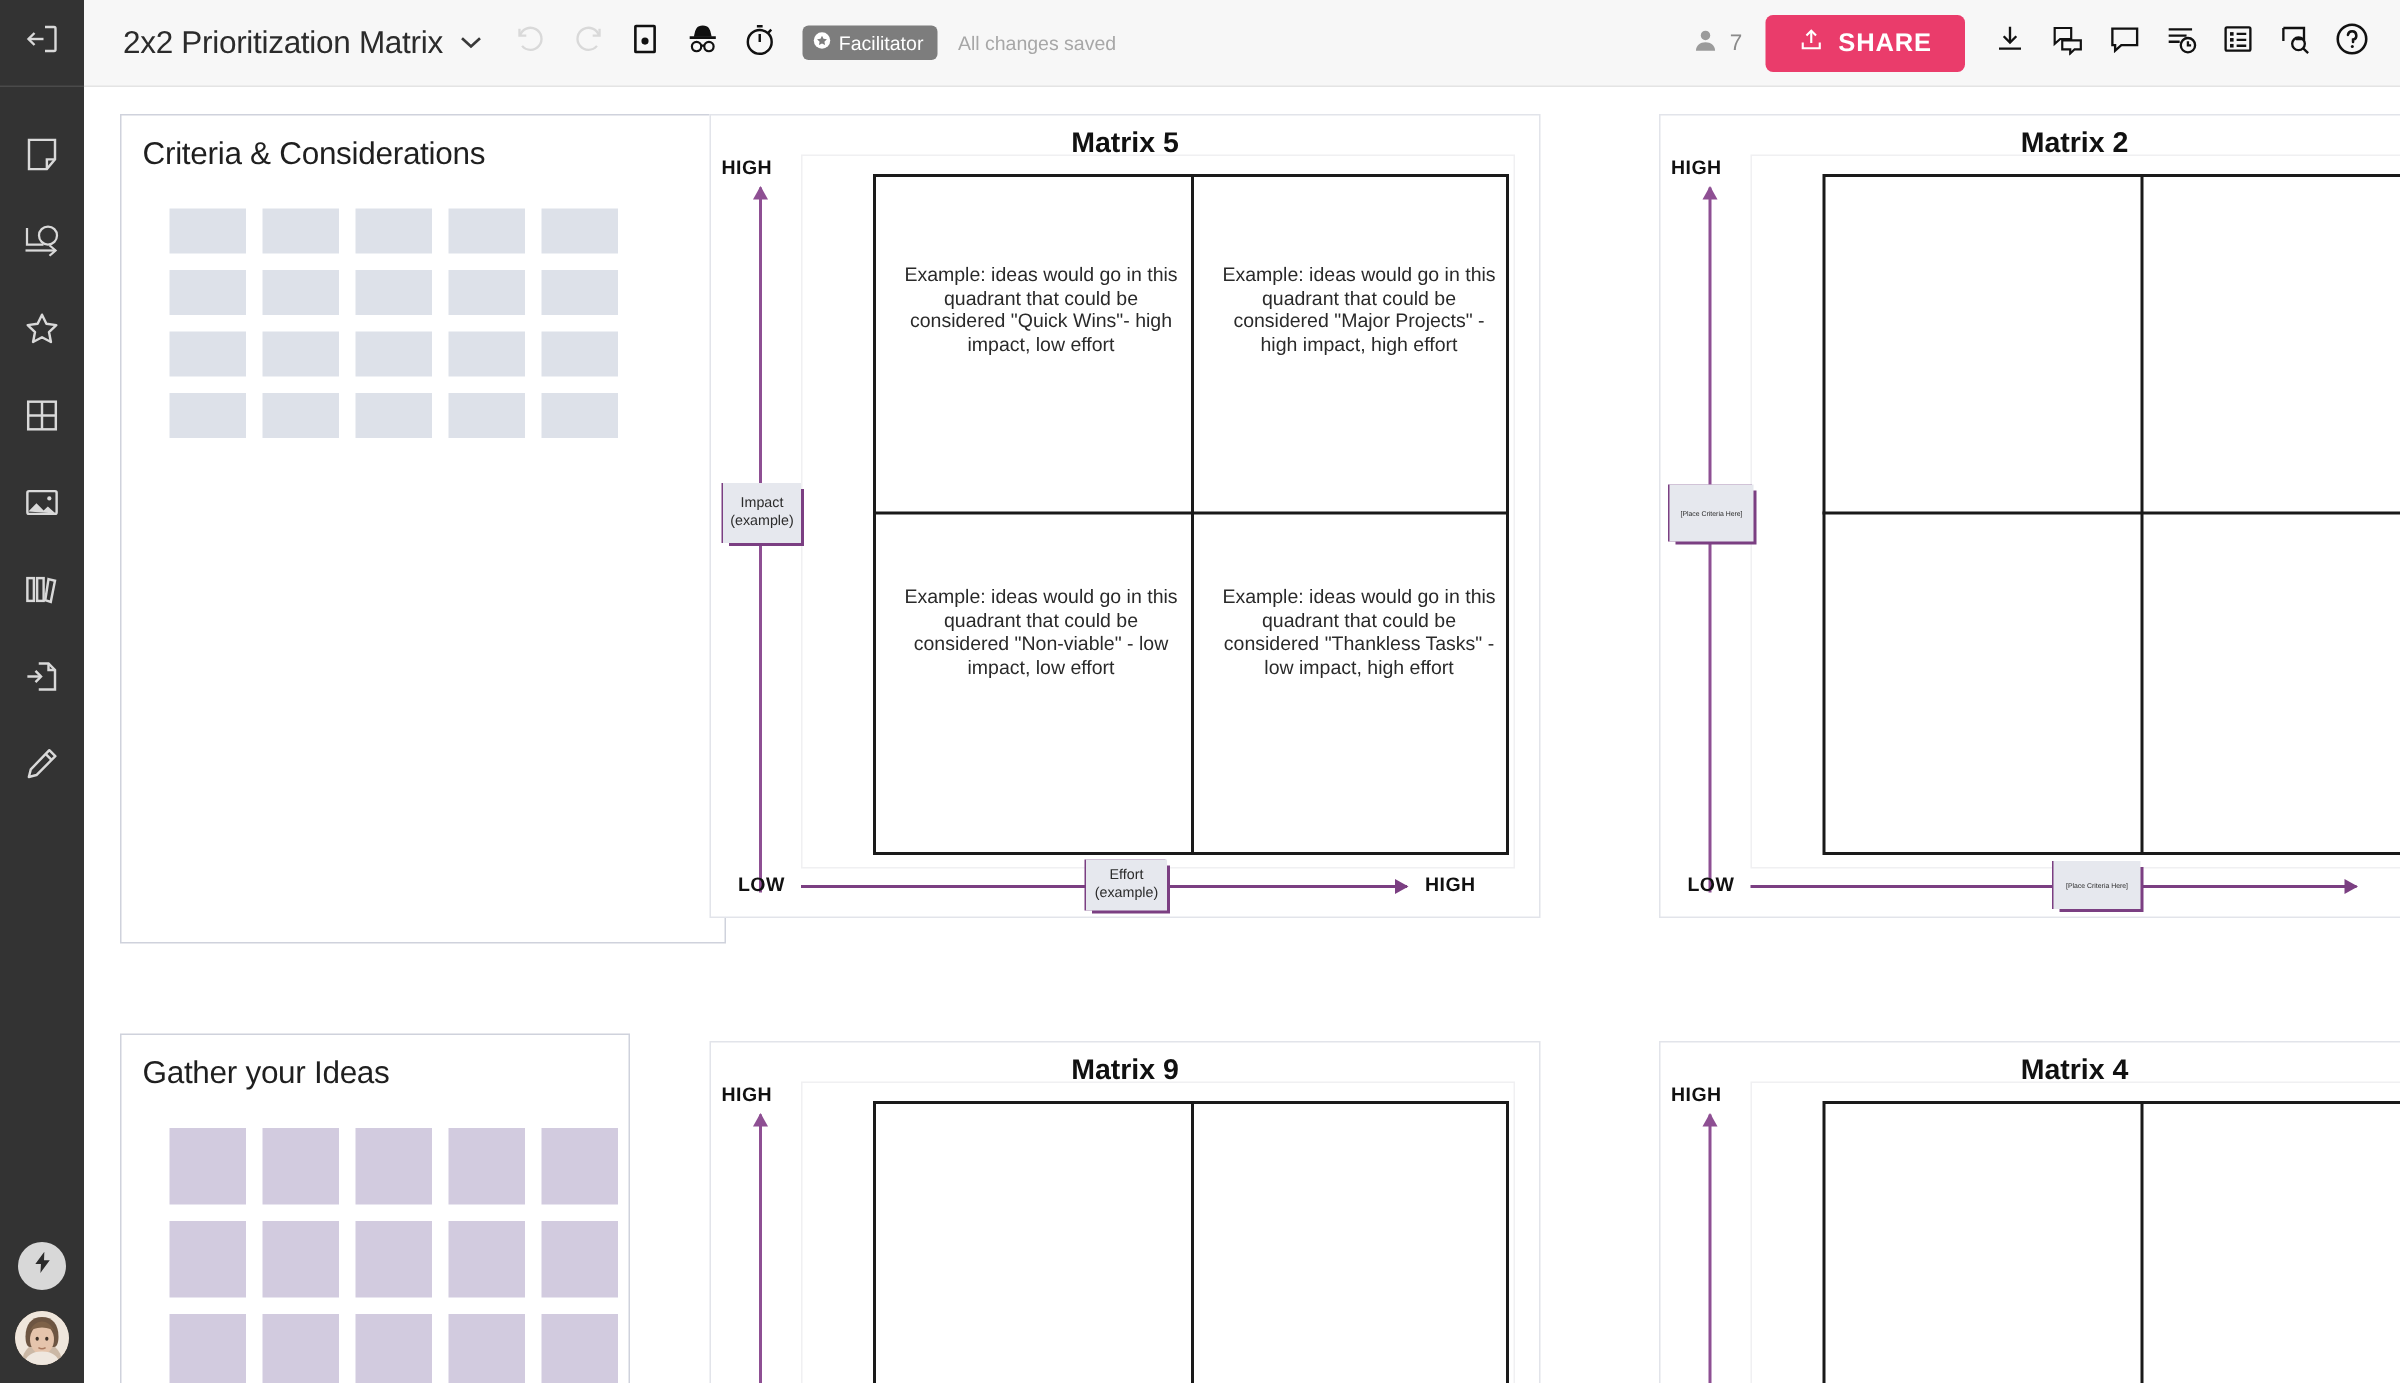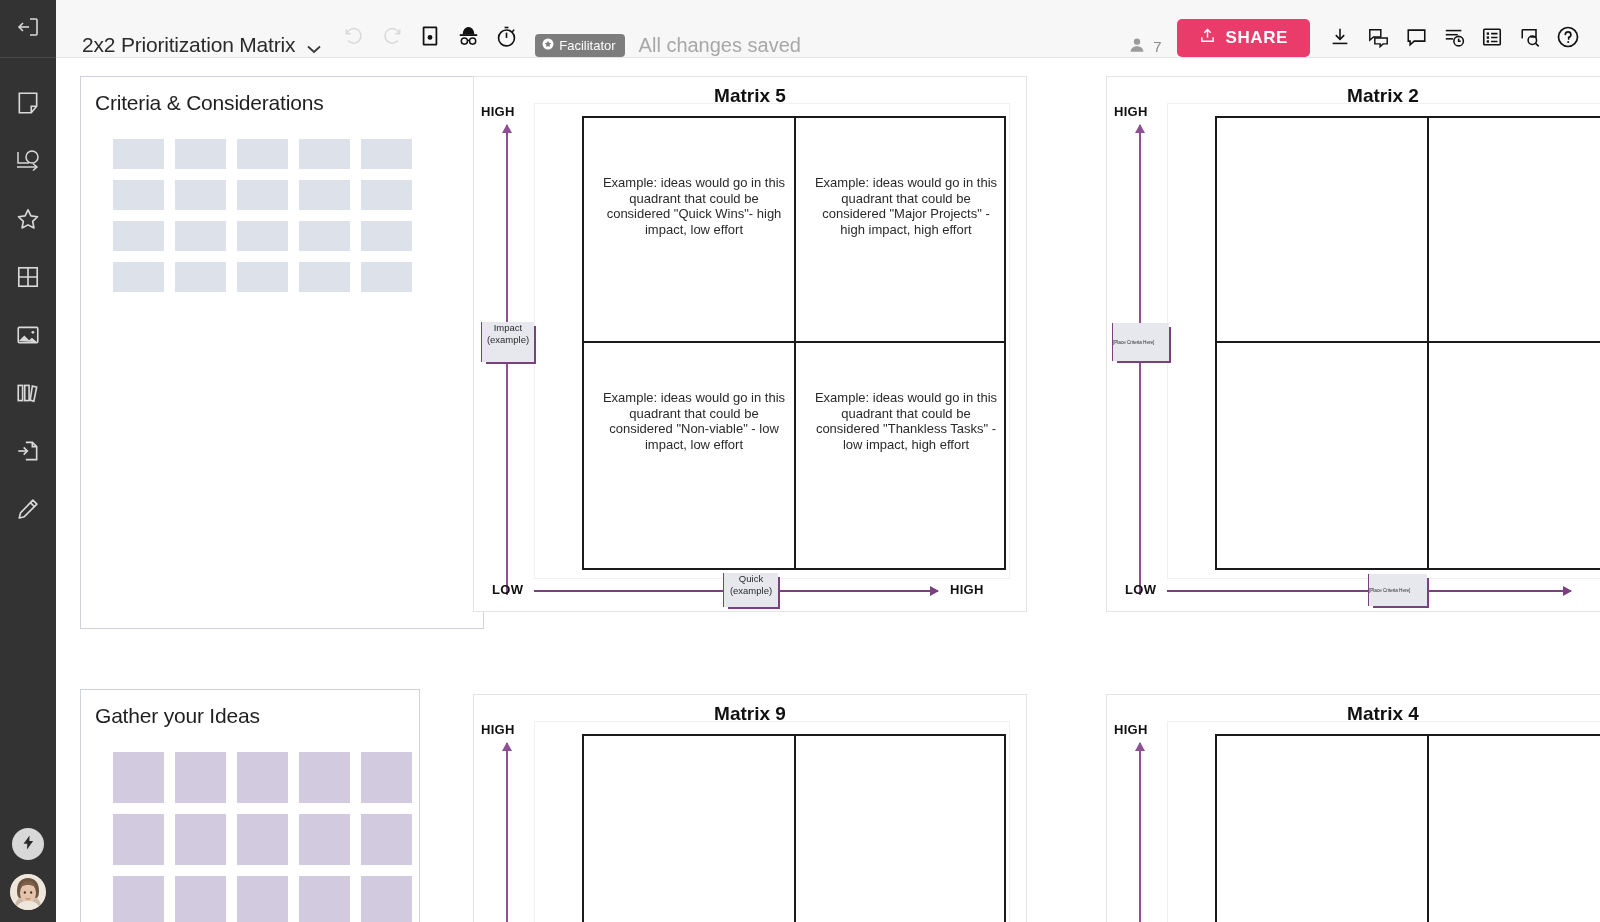--- a/index.html
+++ b/index.html
@@ -45,21 +45,21 @@
     overflow: hidden; background: #c8b7a6;
     display: block;
   }
 
   
   #topbar {
     position: absolute; left: 56px; top: 0;
     width: 1544px; height: 58px;
     background: #f7f7f7;
     border-bottom: 1px solid #e4e4e4;
-    display: flex; align-items: flex-end;
+    display: flex; align-items: center;
     padding: 0 14px 0 26px;
   }
   #doc-title {
     font-size: 21px; color: #2b2b2b; letter-spacing: -0.2px;
     white-space: nowrap;
   }
   .caret {
     margin-left: 12px; margin-right: 14px;
     font-size: 13px; color: #3a3a3a; cursor: pointer;
     display: inline-block;
@@ -71,21 +71,21 @@
   }
   .tb-icon.disabled { opacity: 0.32; }
   .badge-facilitator {
     display: inline-flex; align-items: center; gap: 5px;
     background: #7d7d7d; color: #ffffff;
     border-radius: 4px; padding: 4px 9px 4px 7px;
     font-size: 13px; margin-left: 10px; white-space: nowrap;
     cursor: pointer;
   }
   #saved-text {
-    margin-left: 14px; color: #a7a7a7; font-size: 20px; white-space: nowrap;
+    margin-left: 14px; color: #a7a7a7; font-size: 13px; white-space: nowrap;
   }
   .spacer { flex: 1 1 auto; }
   #user-count {
     display: inline-flex; align-items: center; gap: 7px;
     color: #8a8a8a; font-size: 15px; margin-right: 16px;
   }
   #share-btn {
     display: inline-flex; align-items: center; gap: 9px;
     background: #ea3c6b; color: #ffffff;
     border: none; border-radius: 5px;
@@ -165,21 +165,21 @@
   }
   .axis-h::after {
     content: ""; position: absolute; right: -1px; top: -4px;
     border-top: 5px solid transparent; border-bottom: 5px solid transparent;
     border-left: 9px solid #7b3f82;
   }
   .sticky {
     position: absolute;
     background: #e6e8ee;
     box-shadow: 3px 3px 0 -1px #7b3f82, -1px 0 0 0 #7b3f82;
-    display: flex; align-items: center; 
+    display: flex; align-items: center; justify-content: center;
     text-align: center; color: #2b2b2b; cursor: pointer;
   }
   .sticky.lg { width: 52px; height: 40px; font-size: 9.5px; line-height: 12px; }
   .sticky.wide { width: 54px; height: 34px; font-size: 9.5px; line-height: 12px; }
   .sticky.sm { width: 56px; height: 38px; font-size: 4.6px; line-height: 7px; }
   .sticky.sm2 { width: 58px; height: 32px; font-size: 4.6px; line-height: 7px; }
 </style>
 </head>
 <body>
 
@@ -526,21 +526,21 @@
       <div class="sticky lg" style="left:8px; top:245px; flex-direction:column;">
         <span>Impact</span>
         <span>(example)</span>
       </div>
 
       <span class="lab-low" style="left:18px; top:505px;">LOW</span>
       <div class="axis-h" style="left:60px; top:513px; width:404px;"></div>
       <span class="lab-high-h" style="left:476px; top:505px;">HIGH</span>
 
       <div class="sticky wide" style="left:250px; top:496px; flex-direction:column;">
-        <span>Quick</span>
+        <span>Effort</span>
         <span>(example)</span>
       </div>
     </div>
 
     <div class="matrix" style="left:1050px; top:18px; width:554px; height:536px;">
       <div class="matrix-title">Matrix 2</div>
       <div class="inner-frame" style="left:60px; top:26px; right:16px; bottom:32px;"></div>
 
       <span class="lab-high-v" style="left:7px; top:27px;">HIGH</span>
       <div class="axis-v" style="left:32px; top:48px; height:470px;"></div>

